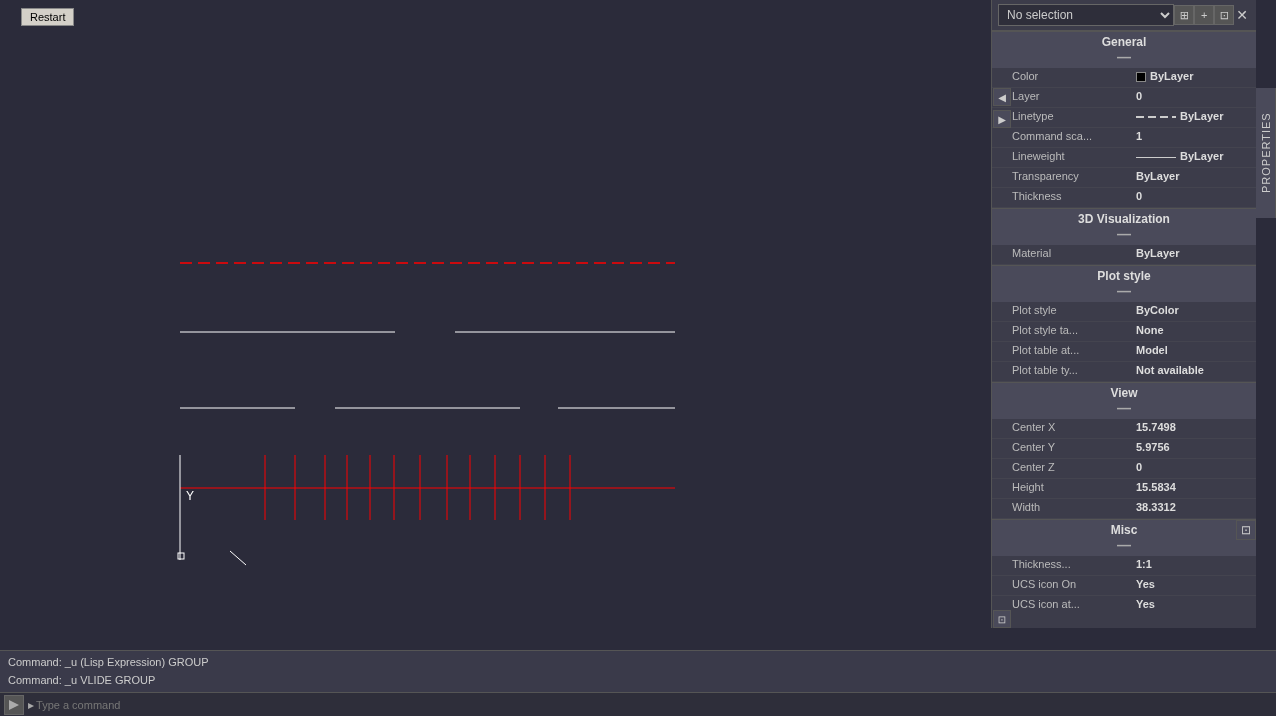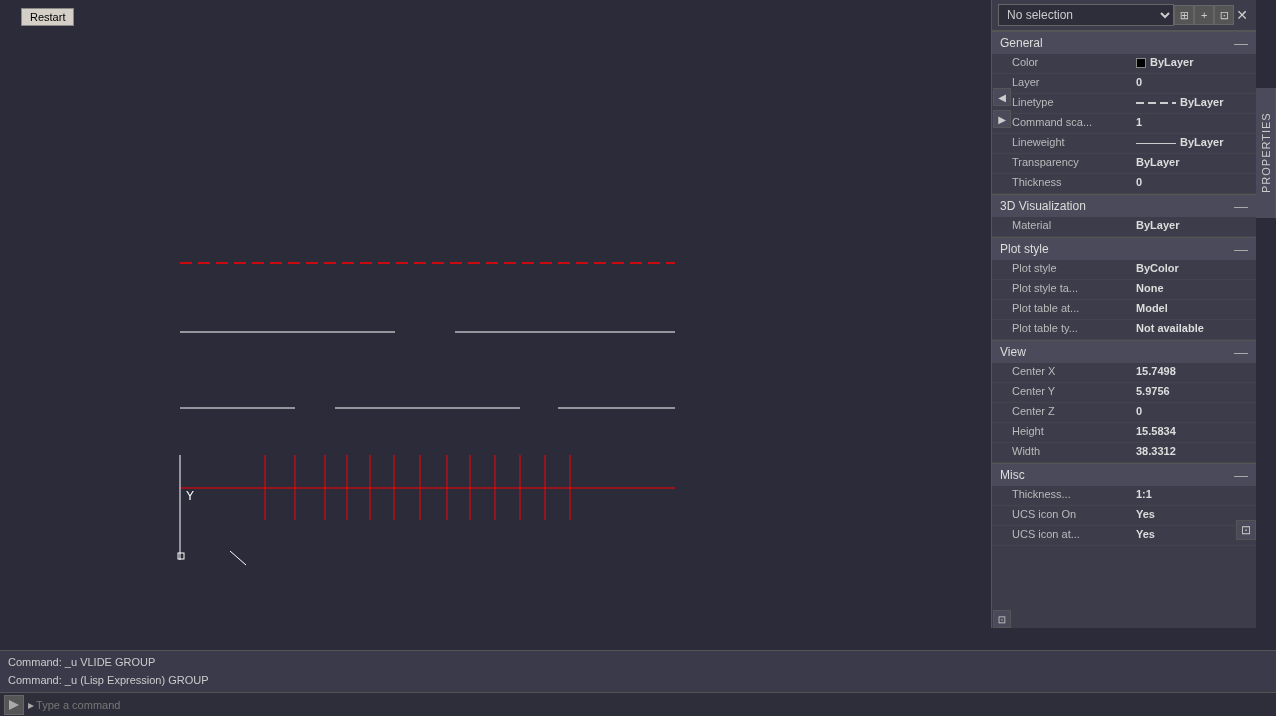--- a/index.html
+++ b/index.html
@@ -115,26 +115,27 @@
     #panel-content::-webkit-scrollbar-thumb {
       background: #666;
     }
 
     
     .section-header {
       background: #4a4a5a;
       color: #ddd;
       padding: 3px 8px;
       font-size: 12px;
-      font-weight: normal;
+      font-weight: bold;
       display: flex;
       justify-content: space-between;
       align-items: center;
       cursor: pointer;
       border-top: 1px solid #555;
+      flex-direction: column;
     }
 
     .section-collapse {
       font-size: 14px;
       color: #aaa;
     }
 
     
     .prop-row {
       display: flex;
@@ -473,22 +474,22 @@
 
 <div id="properties-tab" style="position:absolute; right:0; top:88px; width:20px; height:130px; background:#4a4a5a; display:flex; align-items:center; justify-content:center; writing-mode:vertical-rl; transform:rotate(180deg); font-size:11px; color:#ccc; letter-spacing:1px; cursor:pointer; border-left:1px solid #555;">PROPERTIES</div>
 
 <div style="position:absolute; right:265px; top:88px; width:18px; height:18px; background:#4a4a5a; border:1px solid #555; display:flex; align-items:center; justify-content:center; cursor:pointer; font-size:10px; color:#ccc;">◀</div>
 <div style="position:absolute; right:265px; top:110px; width:18px; height:18px; background:#4a4a5a; border:1px solid #555; display:flex; align-items:center; justify-content:center; cursor:pointer; font-size:10px; color:#ccc;">▶</div>
 
 <div style="position:absolute; right:265px; bottom:88px; width:18px; height:18px; background:#4a4a5a; border:1px solid #555; display:flex; align-items:center; justify-content:center; cursor:pointer; font-size:10px; color:#ccc;">⊡</div>
 
 <div id="bottom-area">
   <div id="command-output">
+    <div class="command-line">Command:  _u (Lisp Expression) GROUP</div>
     <div class="command-line">Command:  _u VLIDE GROUP</div>
-    <div class="command-line">Command:  _u (Lisp Expression) GROUP</div>
   </div>
   <div id="command-input-row">
     <div id="command-prompt-icon">
       <svg width="14" height="14" viewBox="0 0 14 14">
         <polygon points="2,2 12,7 2,12" fill="#aaa"></polygon>
       </svg>
     </div>
     <span style="color:#aaa; margin-right:2px;">▸</span>
     <input id="command-input" type="text" placeholder="Type a command" style="">
   </div>

